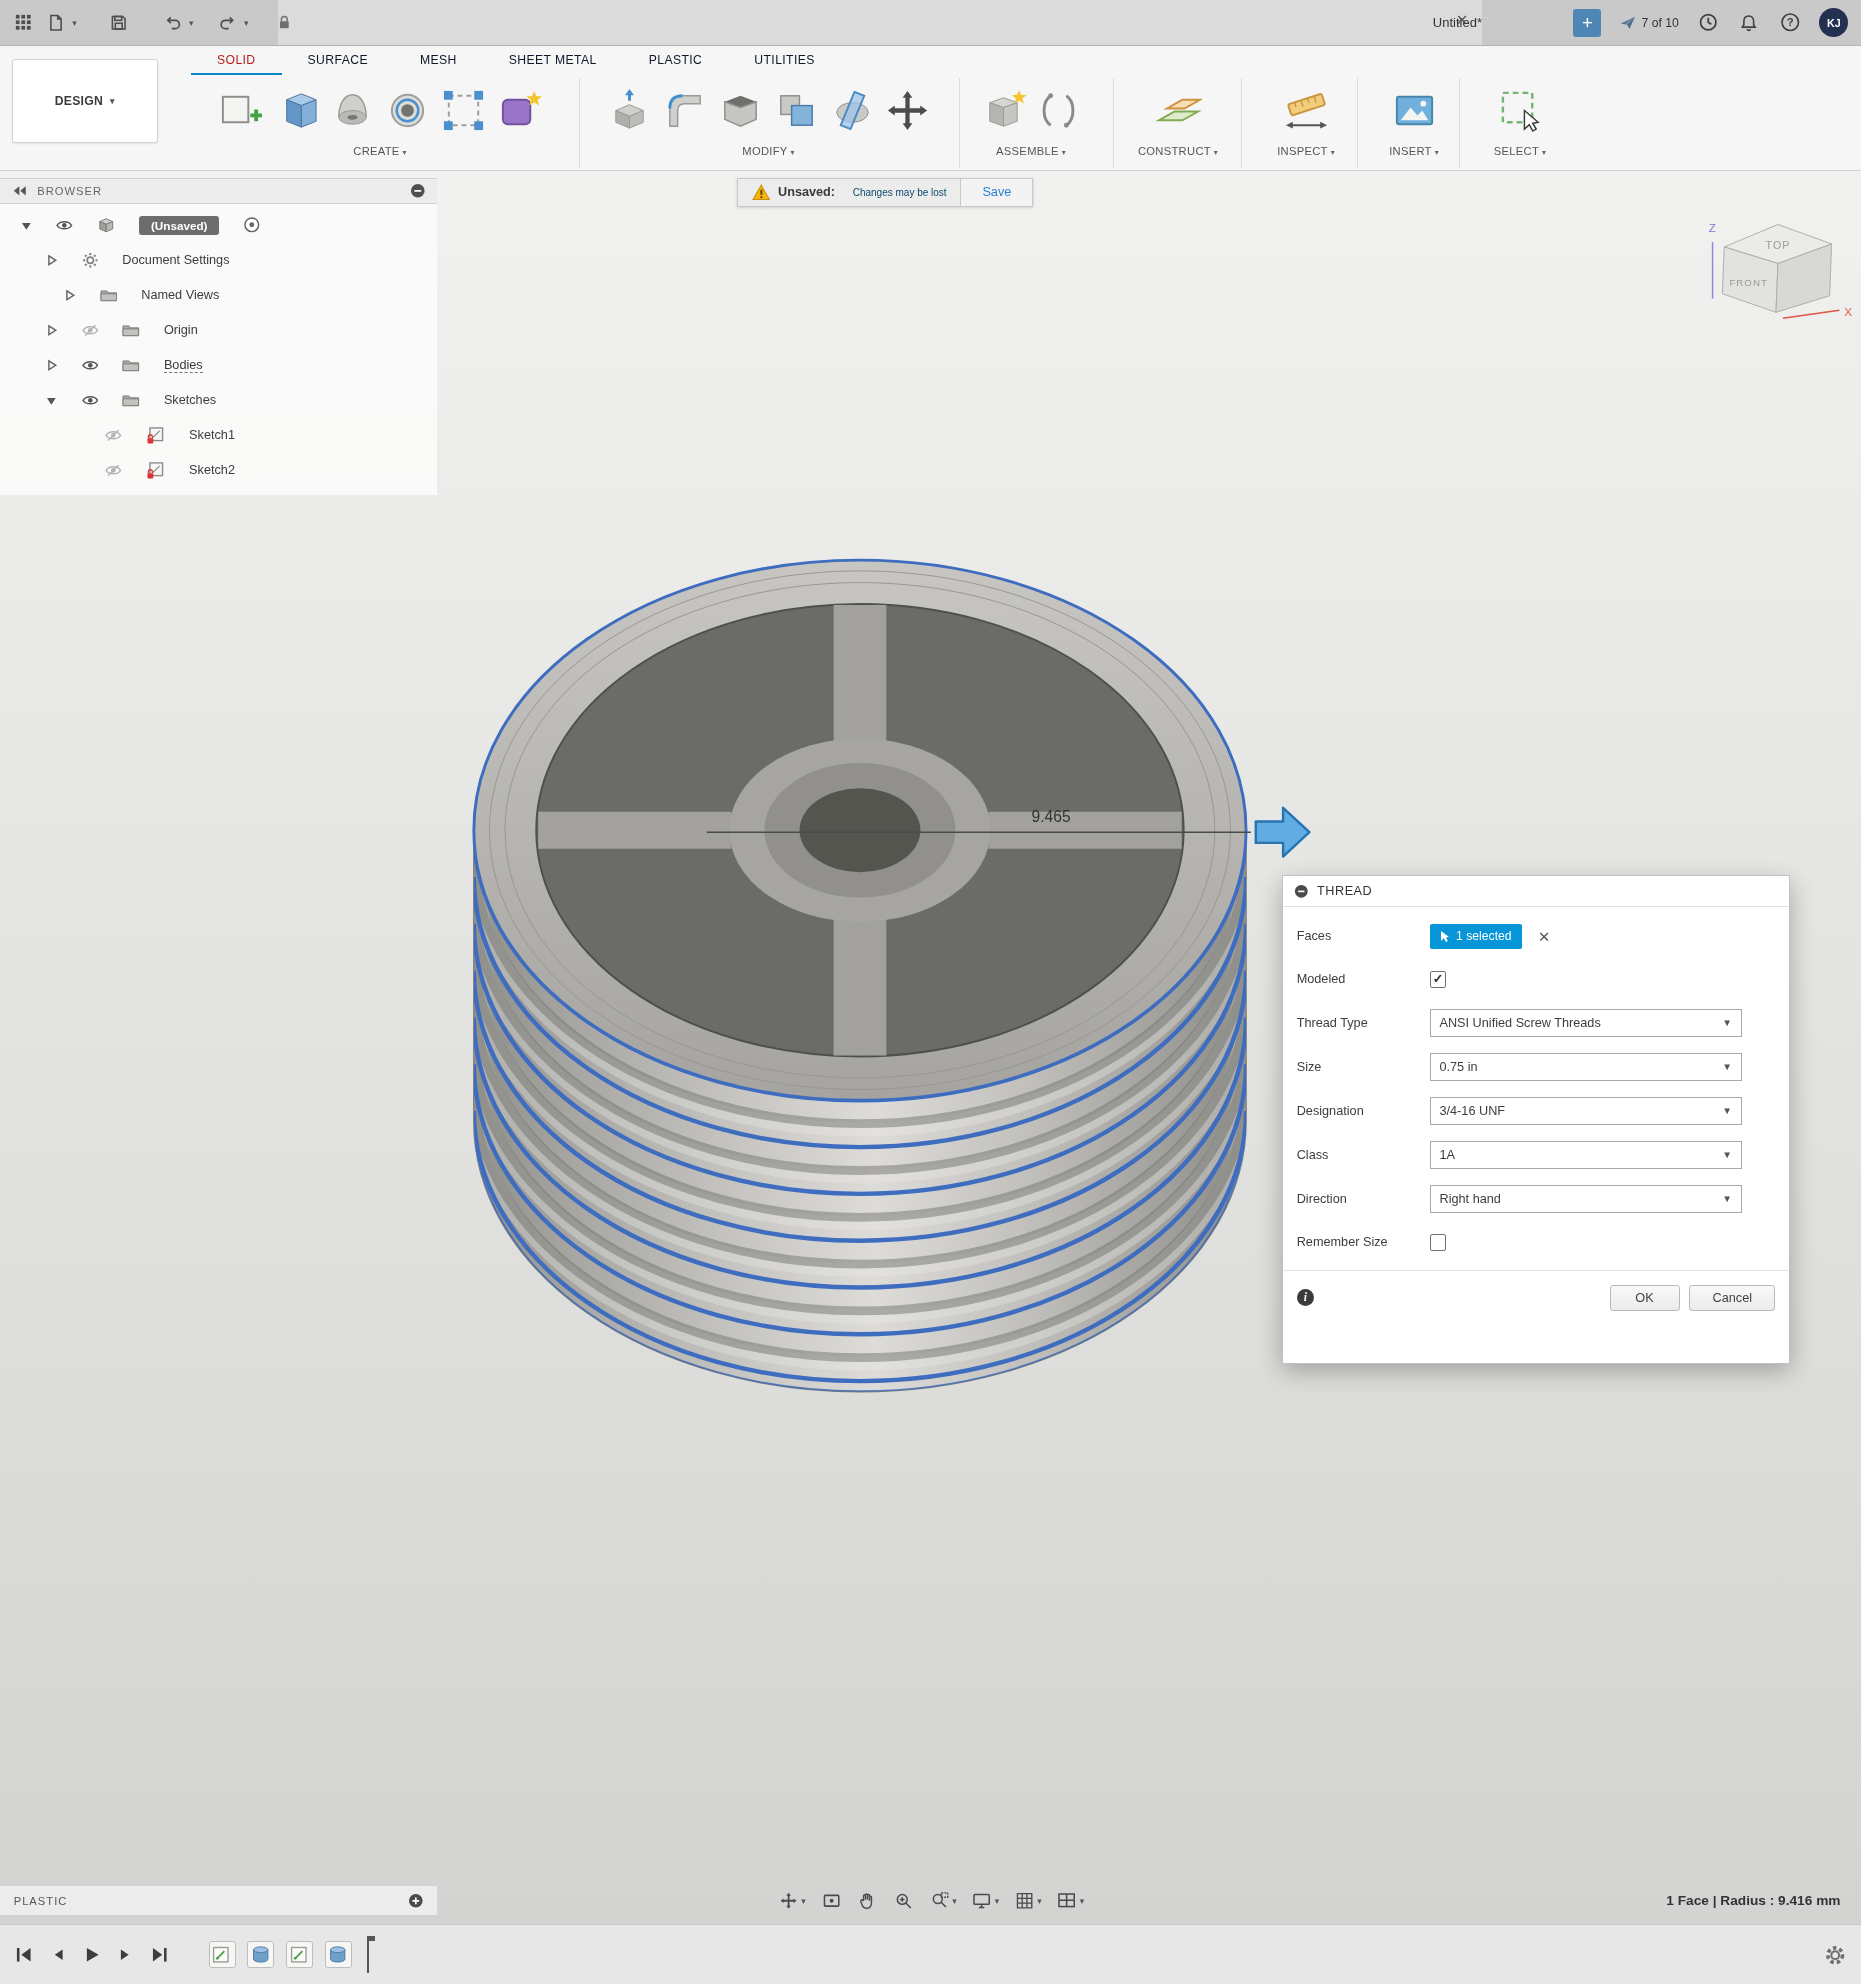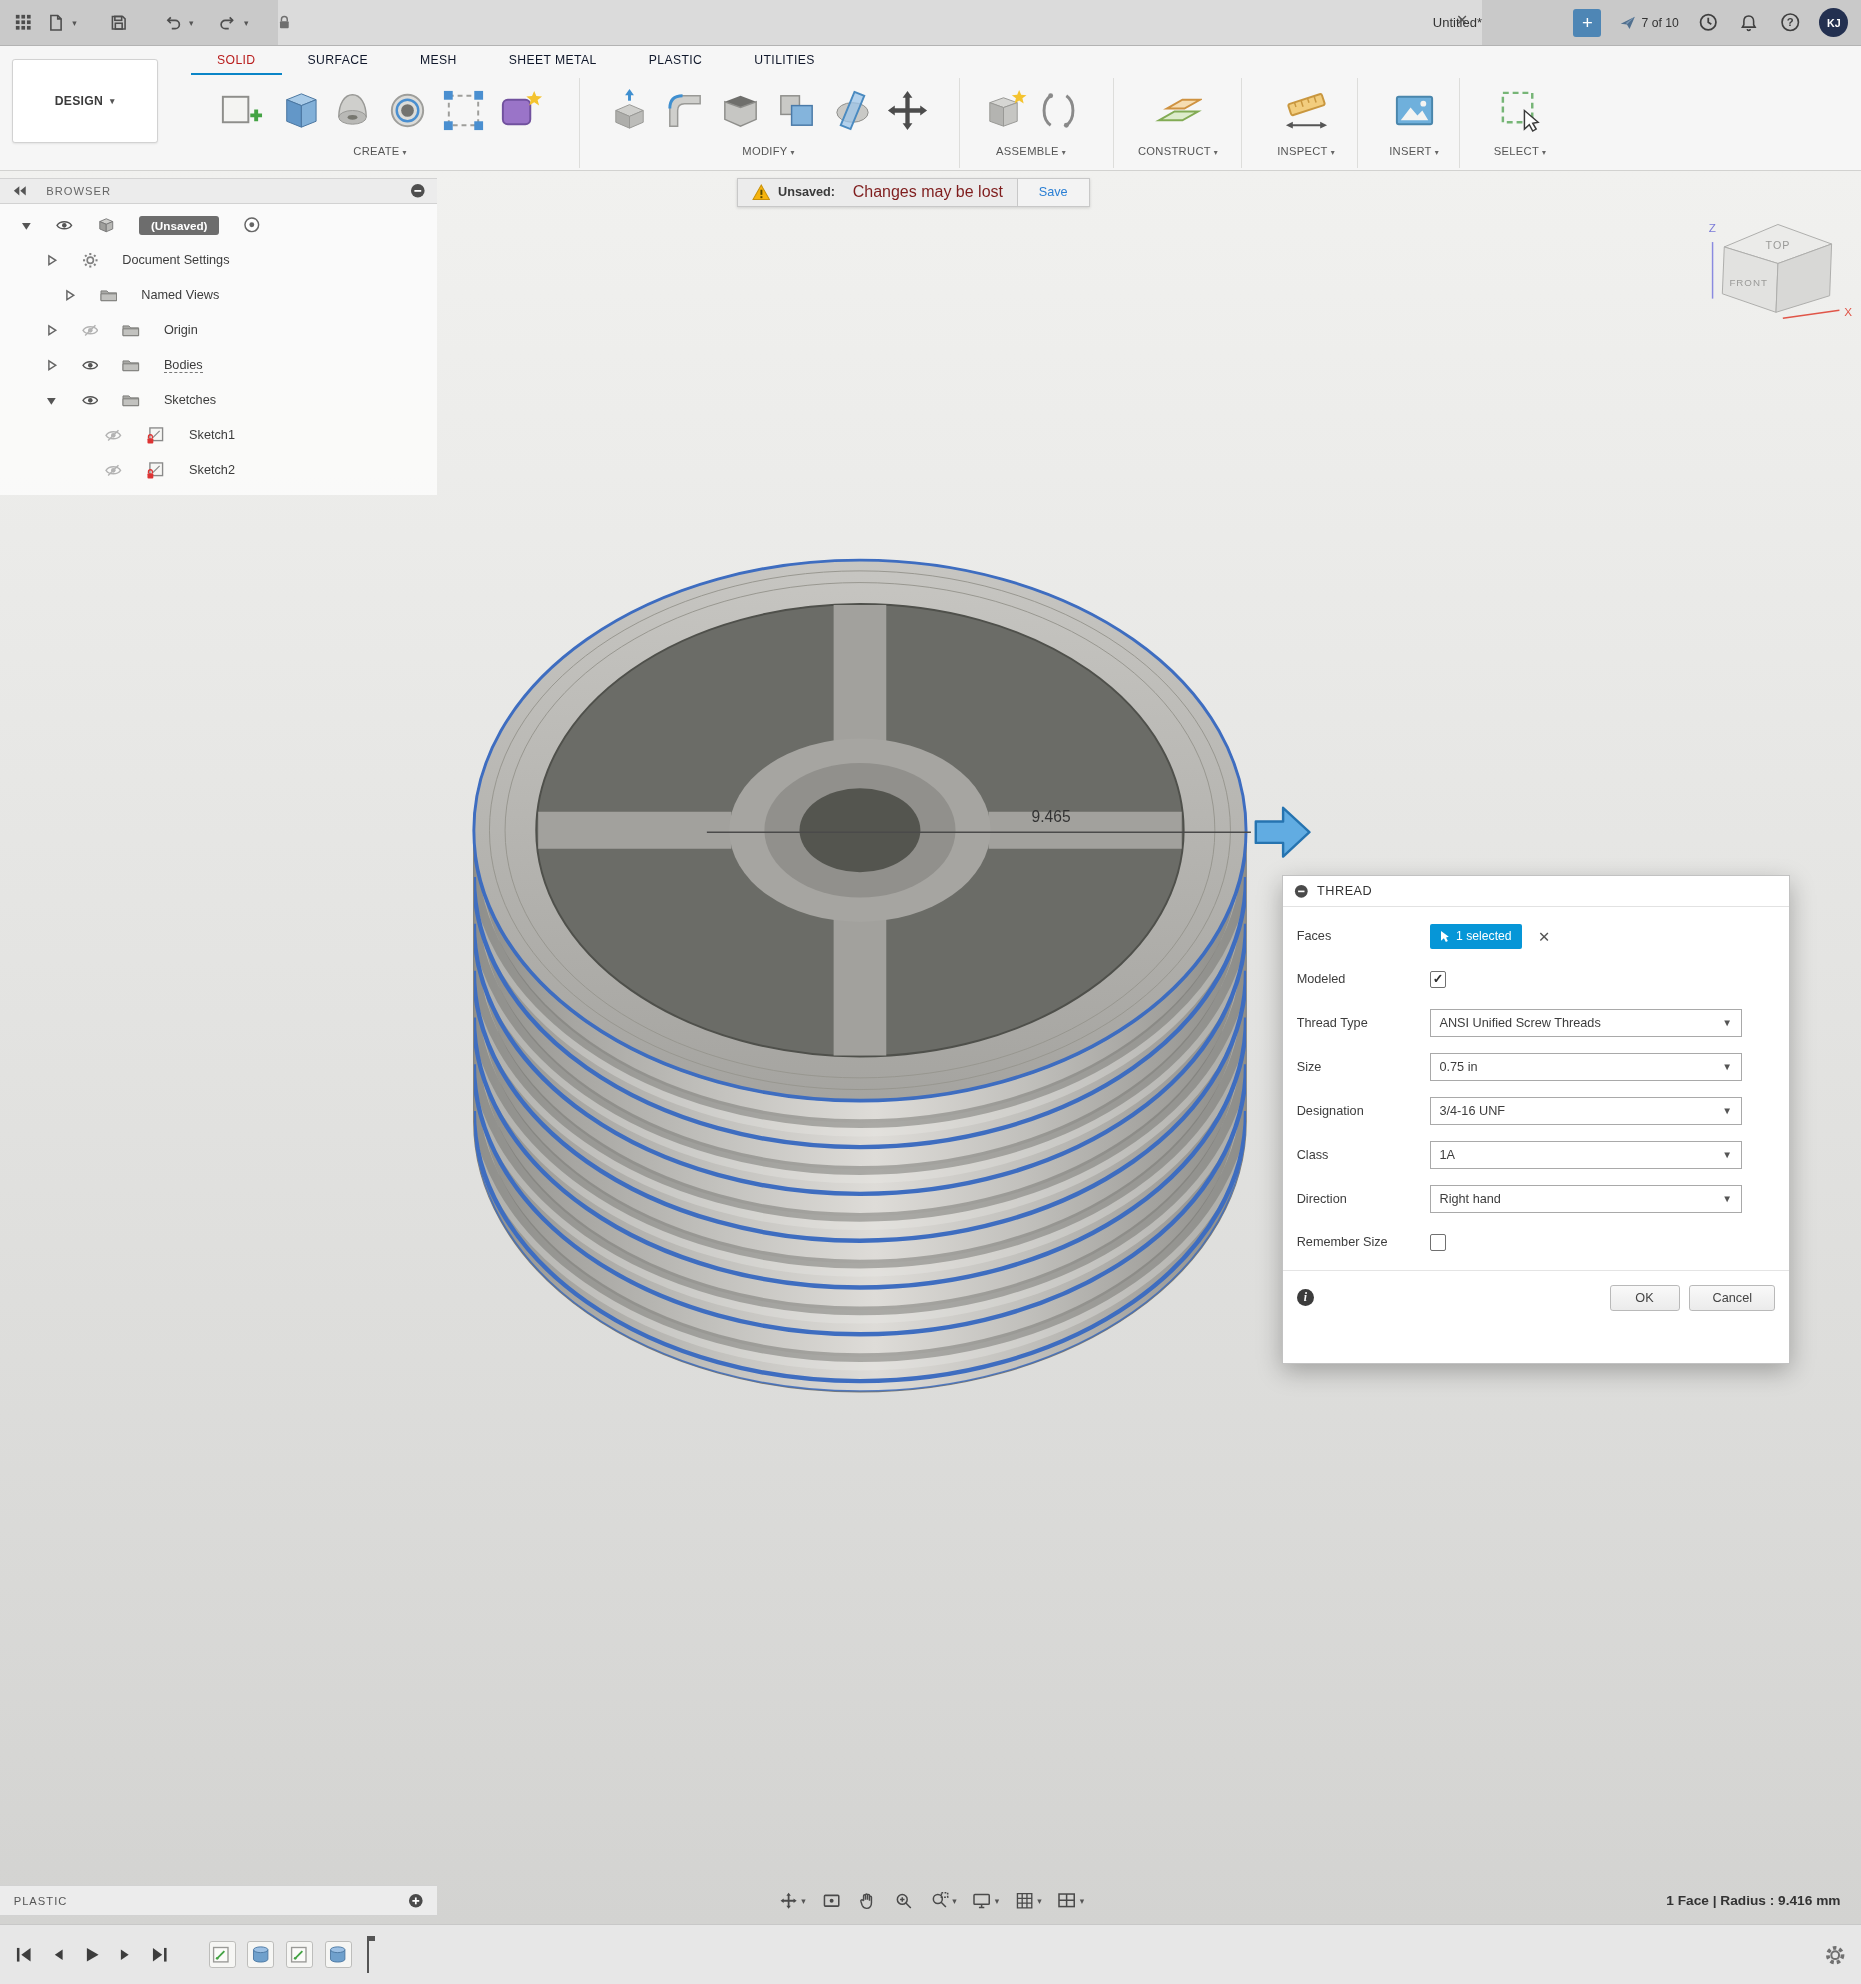--- a/index.html
+++ b/index.html
@@ -31,34 +31,34 @@
   .tg-icons { height:70px; display:flex; align-items:center; justify-content:center; gap:8.8px; }
   .tg-label { font-size:11.2px; color:#555; letter-spacing:0.3px; }
   .tg-label .caret { font-size:7.8px; color:#666; margin-left:2.9px; }
   .rb-div { position:absolute; top:32px; height:90px; width:1px; background:#dddddb; }
 
   
   .canvas { position:absolute; top:171px; left:0; width:1862px; height:1753px; background:linear-gradient(180deg,#f1f1ef 0%,#e4e4e2 45%,#d3d3d1 100%); }
 
   
   .browser { position:absolute; left:0; top:6.8px; width:437px; }
-  .browser-header { height:26px; background:#ececec; border-top:1px solid #d2d2d2; border-bottom:1px solid #d2d2d2; display:flex; align-items:center; padding:0 11.7px; gap:19px; }
+  .browser-header { height:26px; background:#ececec; border-top:1px solid #d2d2d2; border-bottom:1px solid #d2d2d2; display:flex; align-items:center; padding:0 11.7px; gap:10px; }
   .browser-header .bh-title { font-size:11.2px; letter-spacing:1px; color:#666; flex:1; }
   .browser-body { background:rgba(252,252,252,.86); padding:3.9px 0 7.8px 0; }
   .brow { height:35px; display:flex; align-items:center; gap:24px; font-size:12.7px; color:#3c3c3c; }
   .brow .lab { white-space:nowrap; }
   .pill { background:#6d6d6d; color:#fff; font-weight:bold; font-size:11.7px; padding:2.9px 11.7px; border-radius:2.9px; }
   .dotted-u { border-bottom:1px dashed #777; }
   .ico { display:flex; align-items:center; justify-content:center; }
 
   
   .warnbar { position:absolute; left:737px; top:6.8px; height:29px; background:#ececec; border:1px solid #c8c8c8; display:flex; align-items:center; box-shadow:0 1px 2.9px rgba(0,0,0,.14); }
   .warnbar .seg1 { display:flex; align-items:center; gap:7.8px; padding:0 13.7px; }
   .warnbar .wb-label { font-weight:bold; font-size:12.7px; color:#3a3a3a; }
-  .warnbar .wb-msg { font-size:16px; color:#7f1d1d; margin-left:9.8px; }
+  .warnbar .wb-msg { font-size:10px; color:#0c4a6e; margin-left:9.8px; }
   .warnbar .save { width:72px; height:100%; border-left:1px solid #c8c8c8; background:#f3f3f3; color:#2a7fd4; font-size:12.7px; display:flex; align-items:center; justify-content:center; }
 
   
   .dialog { position:absolute; left:1282px; top:704px; width:508px; height:489px; background:#fff; border:1px solid #c2c2c2; box-shadow:0 7.8px 23.4px rgba(0,0,0,.28); font-size:12.7px; color:#3d3d3d; }
   .dlg-header { height:31px; border-bottom:1px solid #e2e2e2; display:flex; align-items:center; padding:0 10.7px; gap:8.8px; }
   .dlg-title { font-size:12.7px; letter-spacing:0.5px; color:#333; }
   .dlg-row { display:flex; align-items:center; padding-left:13.7px; }
   .dlg-row .rlab { width:133px; flex:none; }
   .h44 { height:43px; } .h45 { height:44px; }
   .faces-pill { height:25px; background:#0696d7; color:#fff; border-radius:2px; display:flex; align-items:center; gap:5.9px; padding:0 10.7px; font-size:12.2px; }

